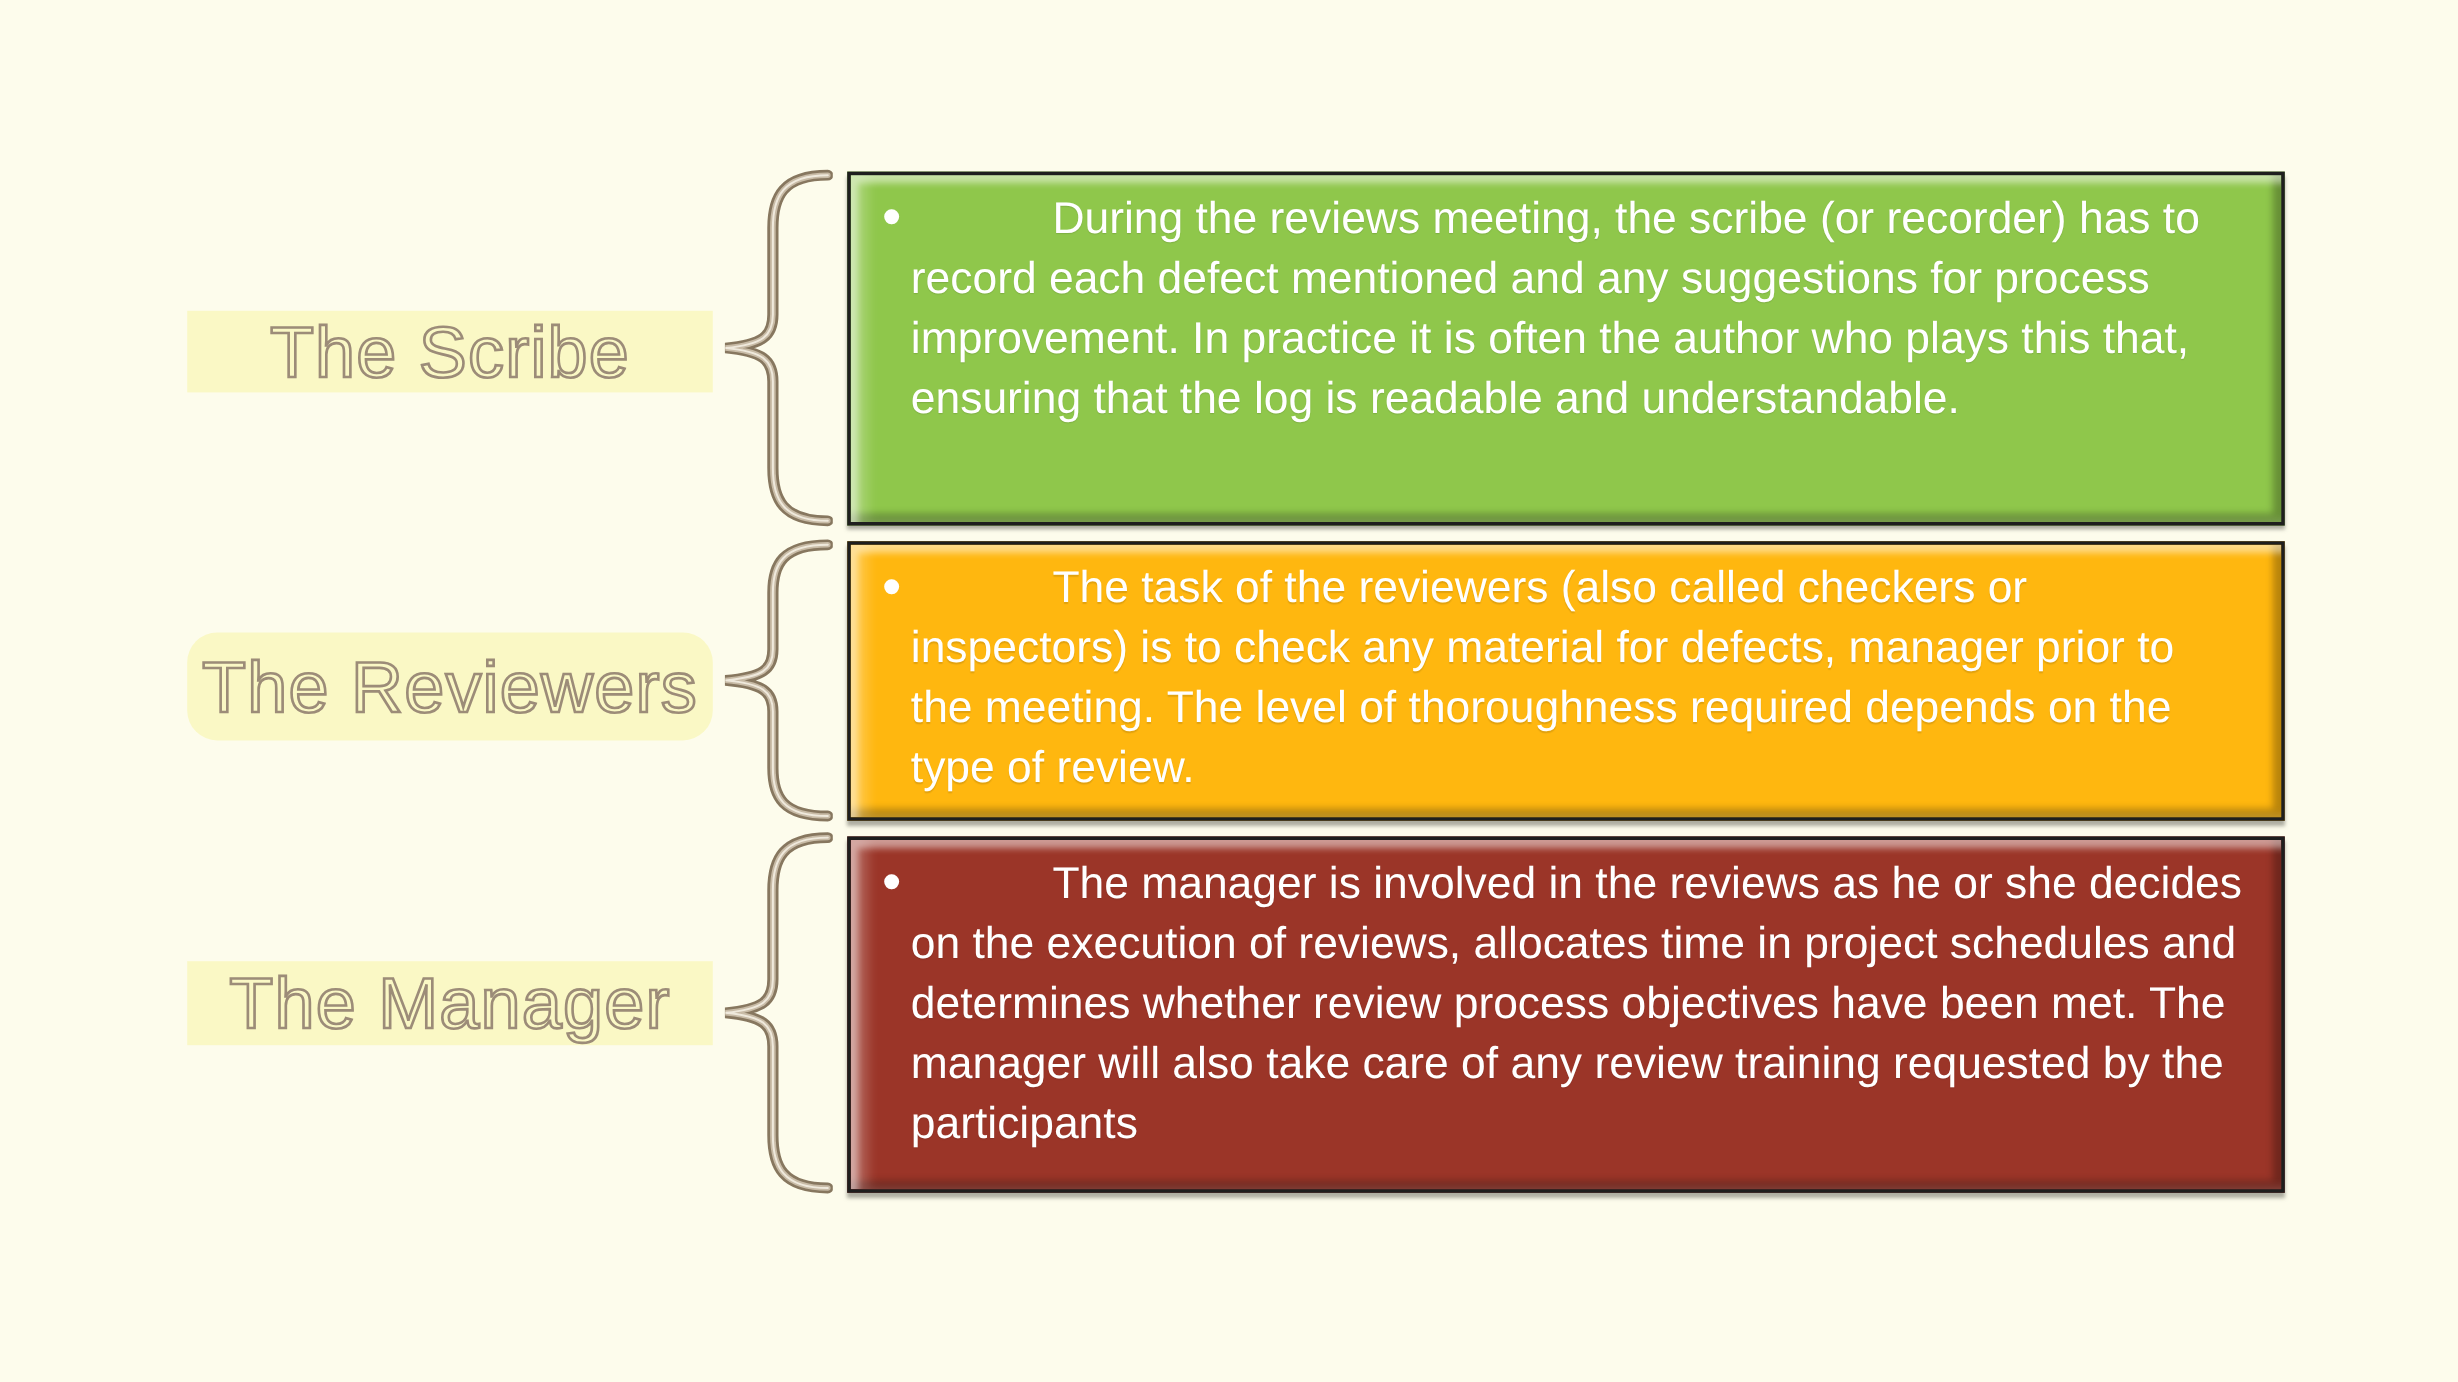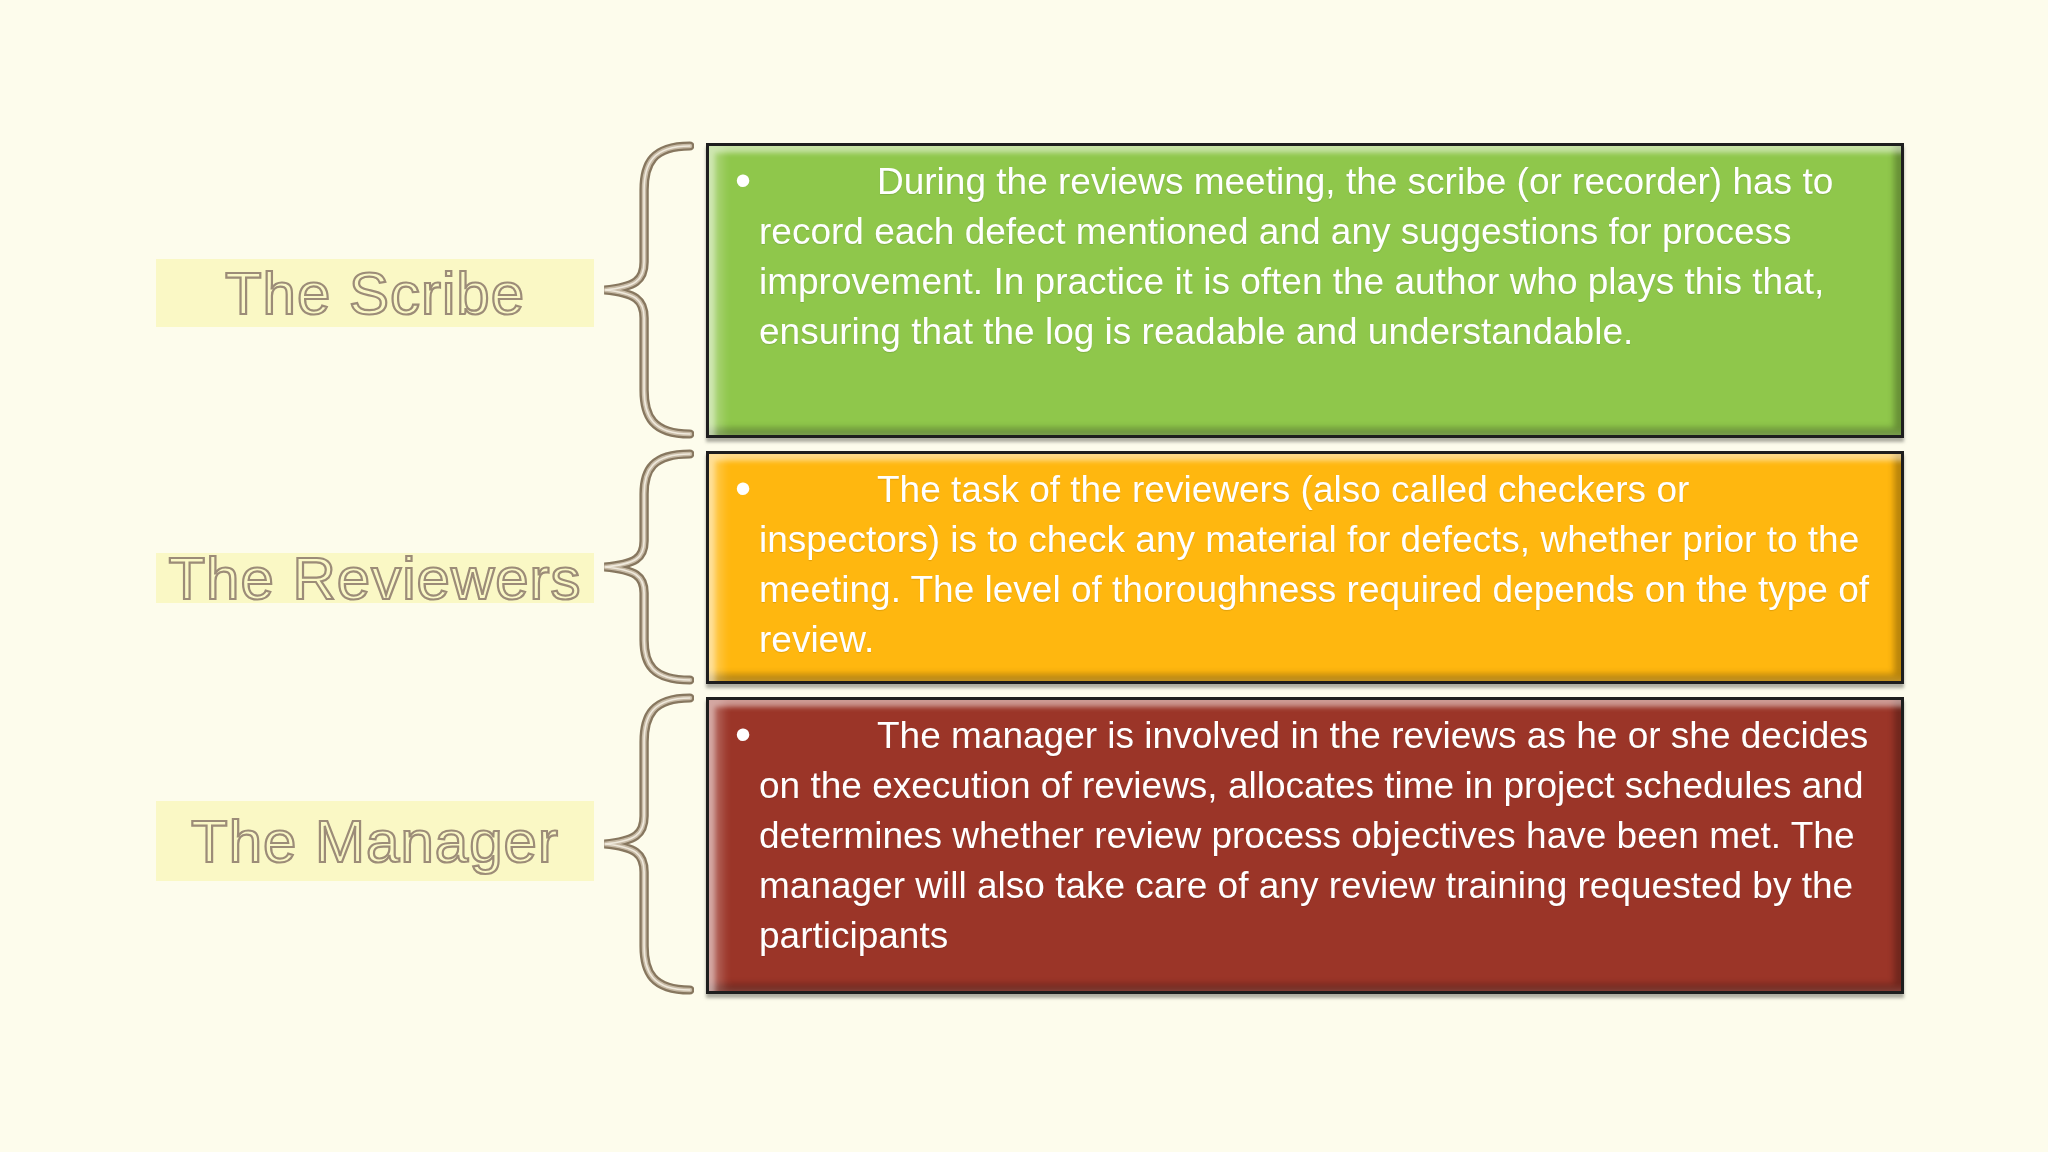--- a/index.html
+++ b/index.html
@@ -18,22 +18,22 @@
   }
   .role-label .outline-text{
     font-size:60px;
     letter-spacing:1px;
     color:transparent;
     -webkit-text-stroke:2.2px #9C8C78;
     text-stroke:2.2px #9C8C78;
     white-space:nowrap;
   }
   #label-scribe   {top:259px;height:68px;}
-  #label-reviewers{top:553px;height:50px;}
-  #label-manager  {top:801px;height:80px;}
+  #label-reviewers{top:527px;height:90px;border-radius:25px;}
+  #label-manager  {top:801px;height:70px;}
 
   
   .brace{position:absolute;left:590px;width:104px;}
   #brace-scribe   {top:140px;height:300px;}
   #brace-reviewers{top:448px;height:238px;}
   #brace-manager  {top:692px;height:304px;}
   .brace svg{display:block;width:100%;height:100%;}
 
   
   .content-box{
@@ -99,21 +99,21 @@
       <g fill="none" stroke-linecap="round">
         <path d="M 96 6 C 60 6 52 22 52 46 L 52 93 C 52 110 44 116 14 119 C 44 122 52 128 52 145 L 52 192 C 52 216 60 232 96 232" stroke="#87775F" stroke-width="9"></path>
         <path d="M 96 6 C 60 6 52 22 52 46 L 52 93 C 52 110 44 116 14 119 C 44 122 52 128 52 145 L 52 192 C 52 216 60 232 96 232" stroke="#C8BBA6" stroke-width="4.5"></path>
         <path d="M 96 6 C 60 6 52 22 52 46 L 52 93 C 52 110 44 116 14 119 C 44 122 52 128 52 145 L 52 192 C 52 216 60 232 96 232" stroke="#EFE9DC" stroke-width="1.6"></path>
       </g>
     </svg>
   </div>
 
   <div class="content-box" id="box-reviewers">
     <span class="bullet">•</span>
-    <p class="box-text"><span>The task of the reviewers (also called checkers or inspectors) is to check any material for defects, whether prior to the meeting. The level of thoroughness required depends on the type of review.</span><span class="bold"></span><span></span></p>
+    <p class="box-text"><span>The task of the reviewers (also called checkers or inspectors) is to check any material for defects, manager prior to the meeting. The level of thoroughness required depends on the type of review.</span><span class="bold"></span><span></span></p>
   </div>
 
   <div class="role-label" id="label-manager">
     <span class="outline-text">The Manager</span>
   </div>
 
   <div class="brace" id="brace-manager">
     <svg viewBox="0 0 100 304" preserveAspectRatio="none">
       <g fill="none" stroke-linecap="round">
         <path d="M 96 6 C 60 6 52 24 52 50 L 52 124 C 52 142 44 149 14 152 C 44 155 52 162 52 180 L 52 254 C 52 280 60 298 96 298" stroke="#87775F" stroke-width="9"></path>

